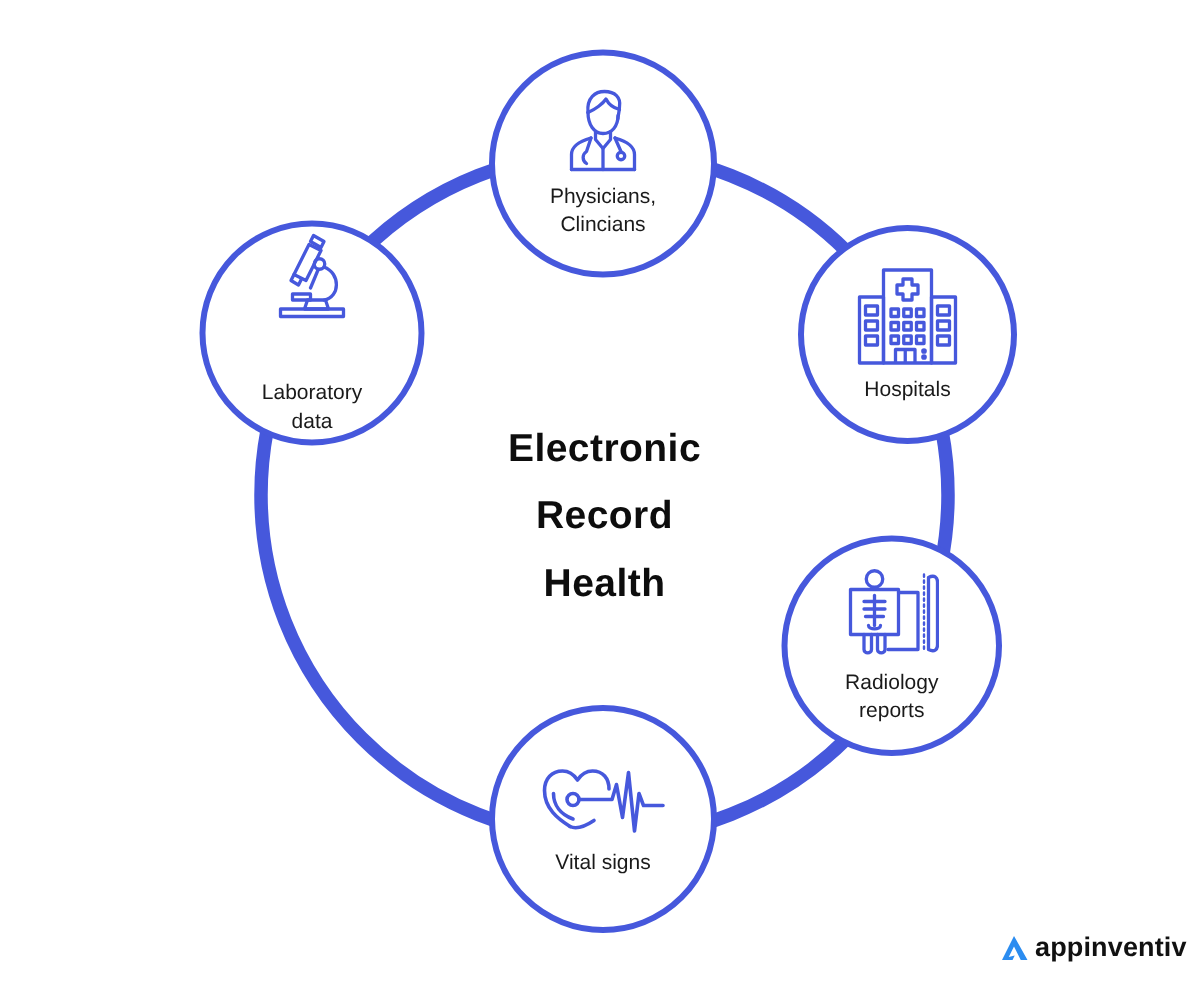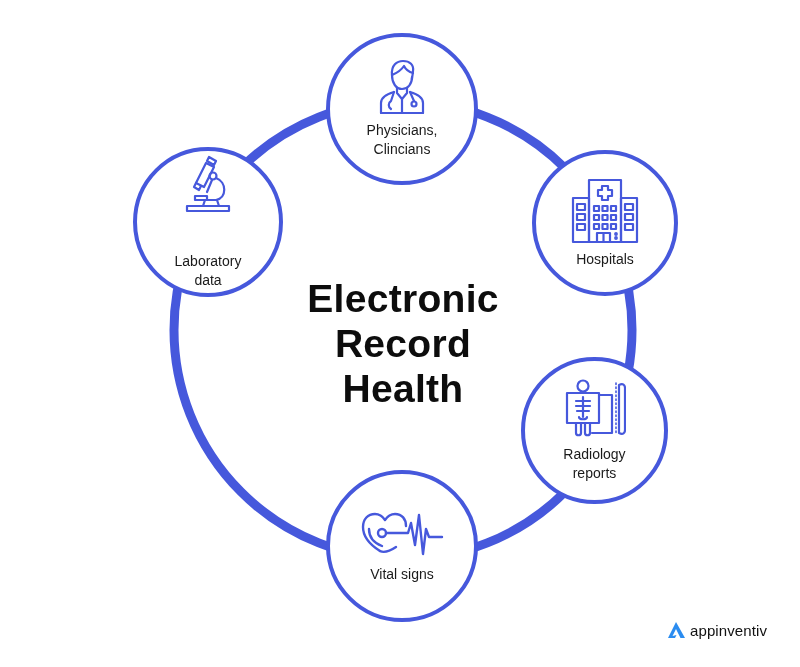--- a/index.html
+++ b/index.html
@@ -41,36 +41,36 @@
       margin-top: 6px;
       white-space: pre-line;
     }
     .center-title {
       position: absolute;
       left: 253px;
       top: 276px;
       width: 300px;
       text-align: center;
       font-weight: bold;
-      font-size: 39px;
+      font-size: 26px;
       line-height: 45px;
       color: #0d0d0d;
       letter-spacing: 0.3px;
     }
     .center-title span { display: block; }
     .brand {
       position: absolute;
       left: 667px;
       top: 621px;
       display: flex;
       align-items: center;
     }
     .brand .brand-text {
-      font-size: 15px;
-      font-weight: normal;
+      font-size: 18px;
+      font-weight: bold;
       color: #111111;
       margin-left: 3px;
       letter-spacing: 0.1px;
     }
   </style>
 </head>
 <body>
 
 <div id="diagram">
 

